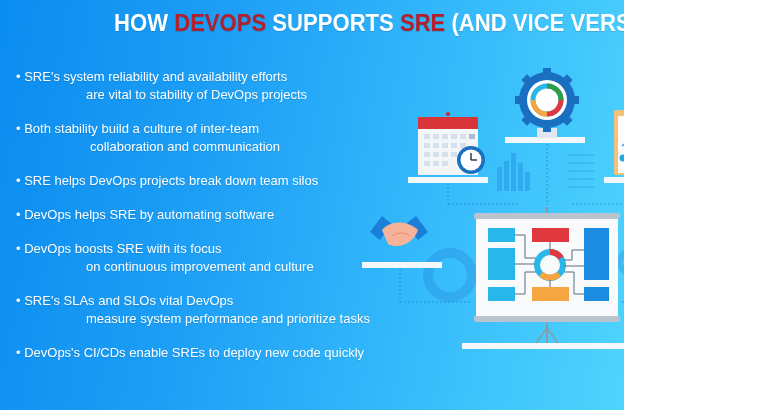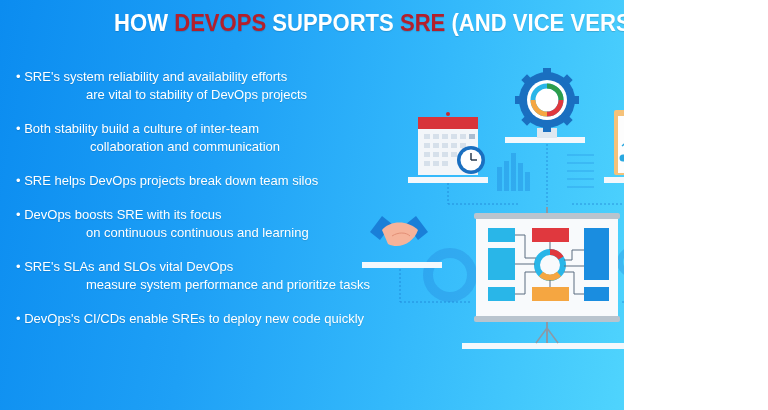--- a/index.html
+++ b/index.html
@@ -40,24 +40,25 @@
       <span class="l2">are vital to stability of DevOps projects</span>
     </div>
     <div class="bullet">
       <span>• Both stability build a culture of inter-team</span>
       <span class="l2 short">collaboration and communication</span>
     </div>
     <div class="bullet">
       <span>• SRE helps DevOps projects break down team silos</span>
     </div>
     <div class="bullet">
+      <span>• DevOps helps SRE by automating software</span>
     </div>
     <div class="bullet">
       <span>• DevOps boosts SRE with its focus</span>
-      <span class="l2">on continuous continuous and learning</span>
+      <span class="l2">on continuous improvement and culture</span>
     </div>
     <div class="bullet">
       <span>• SRE's SLAs and SLOs vital DevOps</span>
       <span class="l2">measure system performance and prioritize tasks</span>
     </div>
     <div class="bullet">
       <span>• DevOps's CI/CDs enable SREs to deploy new code quickly</span>
     </div>
   </div>
 

